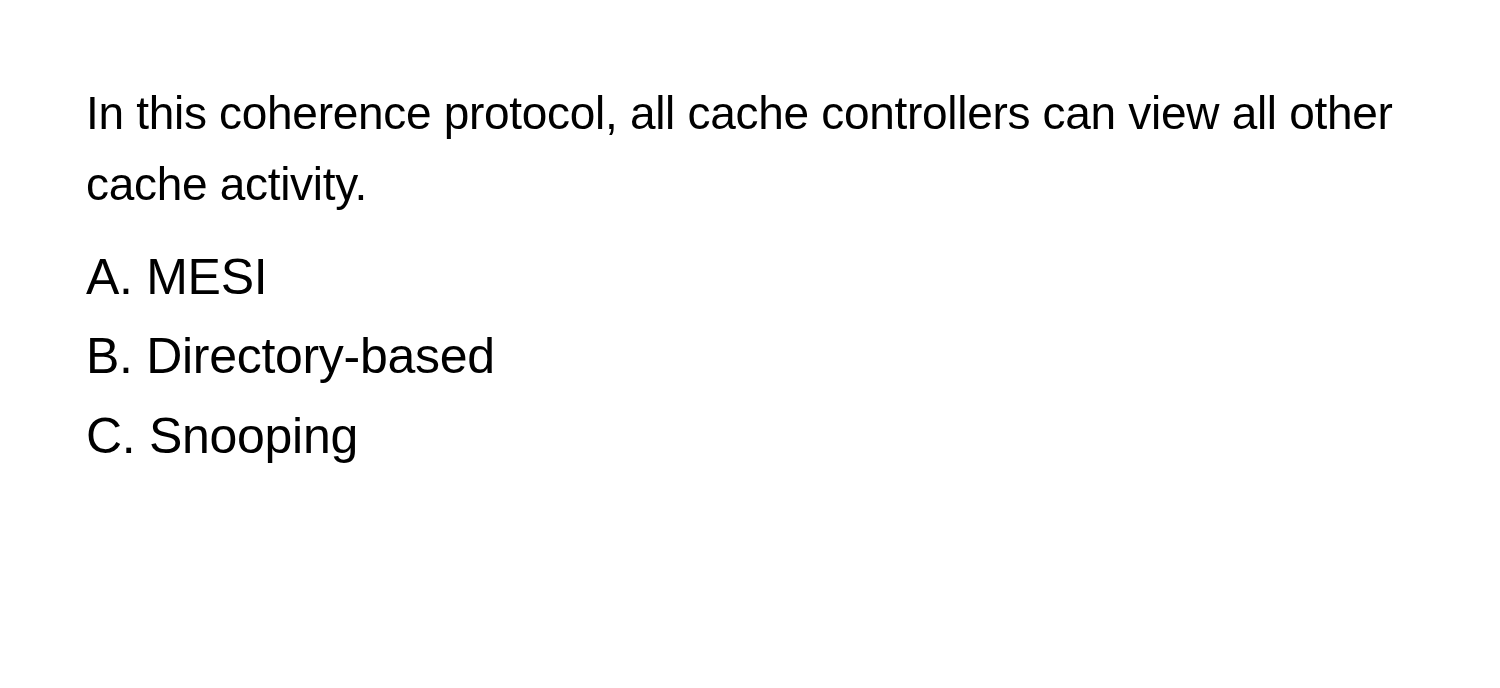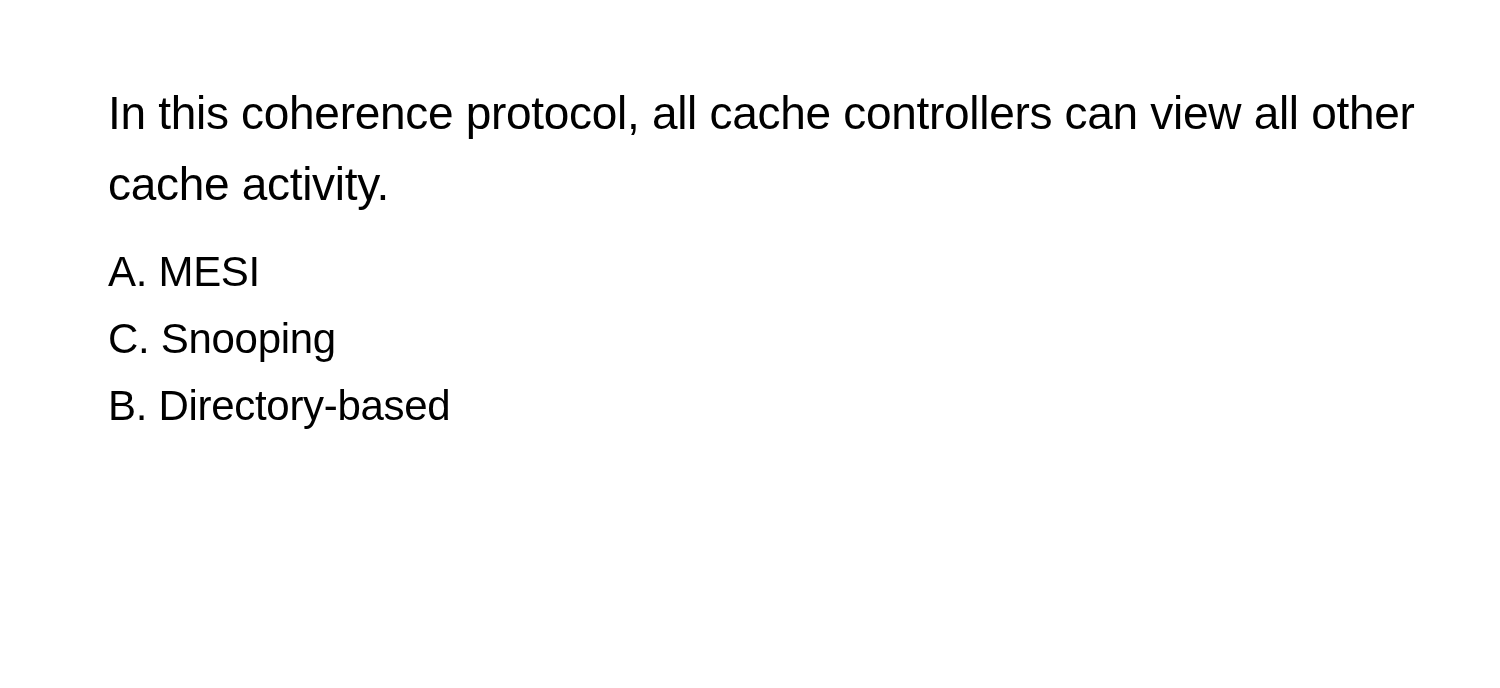--- a/index.html
+++ b/index.html
@@ -6,30 +6,29 @@
       margin: 0;
       padding: 0;
       width: 1500px;
       height: 688px;
       background: #ffffff;
       font-family: -apple-system, BlinkMacSystemFont, "Segoe UI", Helvetica, Arial, sans-serif;
       color: #000000;
     }
     .container {
       padding: 78px 78px 0 86px;
-      margin-left: 22px;
     }
     .question-text {
       font-size: 46px;
       line-height: 1.55;
       margin-bottom: 18px;
       letter-spacing: -0.3px;
     }
     .choice {
-      font-size: 42px;
+      font-size: 50px;
       line-height: 1.55;
       letter-spacing: -0.3px;
       margin-bottom: 2px;
     }
     .choice-letter {
       display: inline;
     }
     .choice-text {
       display: inline;
     }
@@ -39,22 +38,22 @@
 
 <div class="container">
   <div class="question-text">In this coherence protocol, all cache controllers can view all other cache activity.</div>
 
   <div class="choice">
     <span class="choice-letter">A.</span>
     <span class="choice-text">MESI</span>
   </div>
 
   <div class="choice">
-    <span class="choice-letter">C.</span>
-    <span class="choice-text">Snooping</span>
+    <span class="choice-letter">B.</span>
+    <span class="choice-text">Directory-based</span>
   </div>
 
   <div class="choice">
-    <span class="choice-letter">B.</span>
-    <span class="choice-text">Directory-based</span>
+    <span class="choice-letter">C.</span>
+    <span class="choice-text">Snooping</span>
   </div>
 
 </div>
 
 </body></html>

